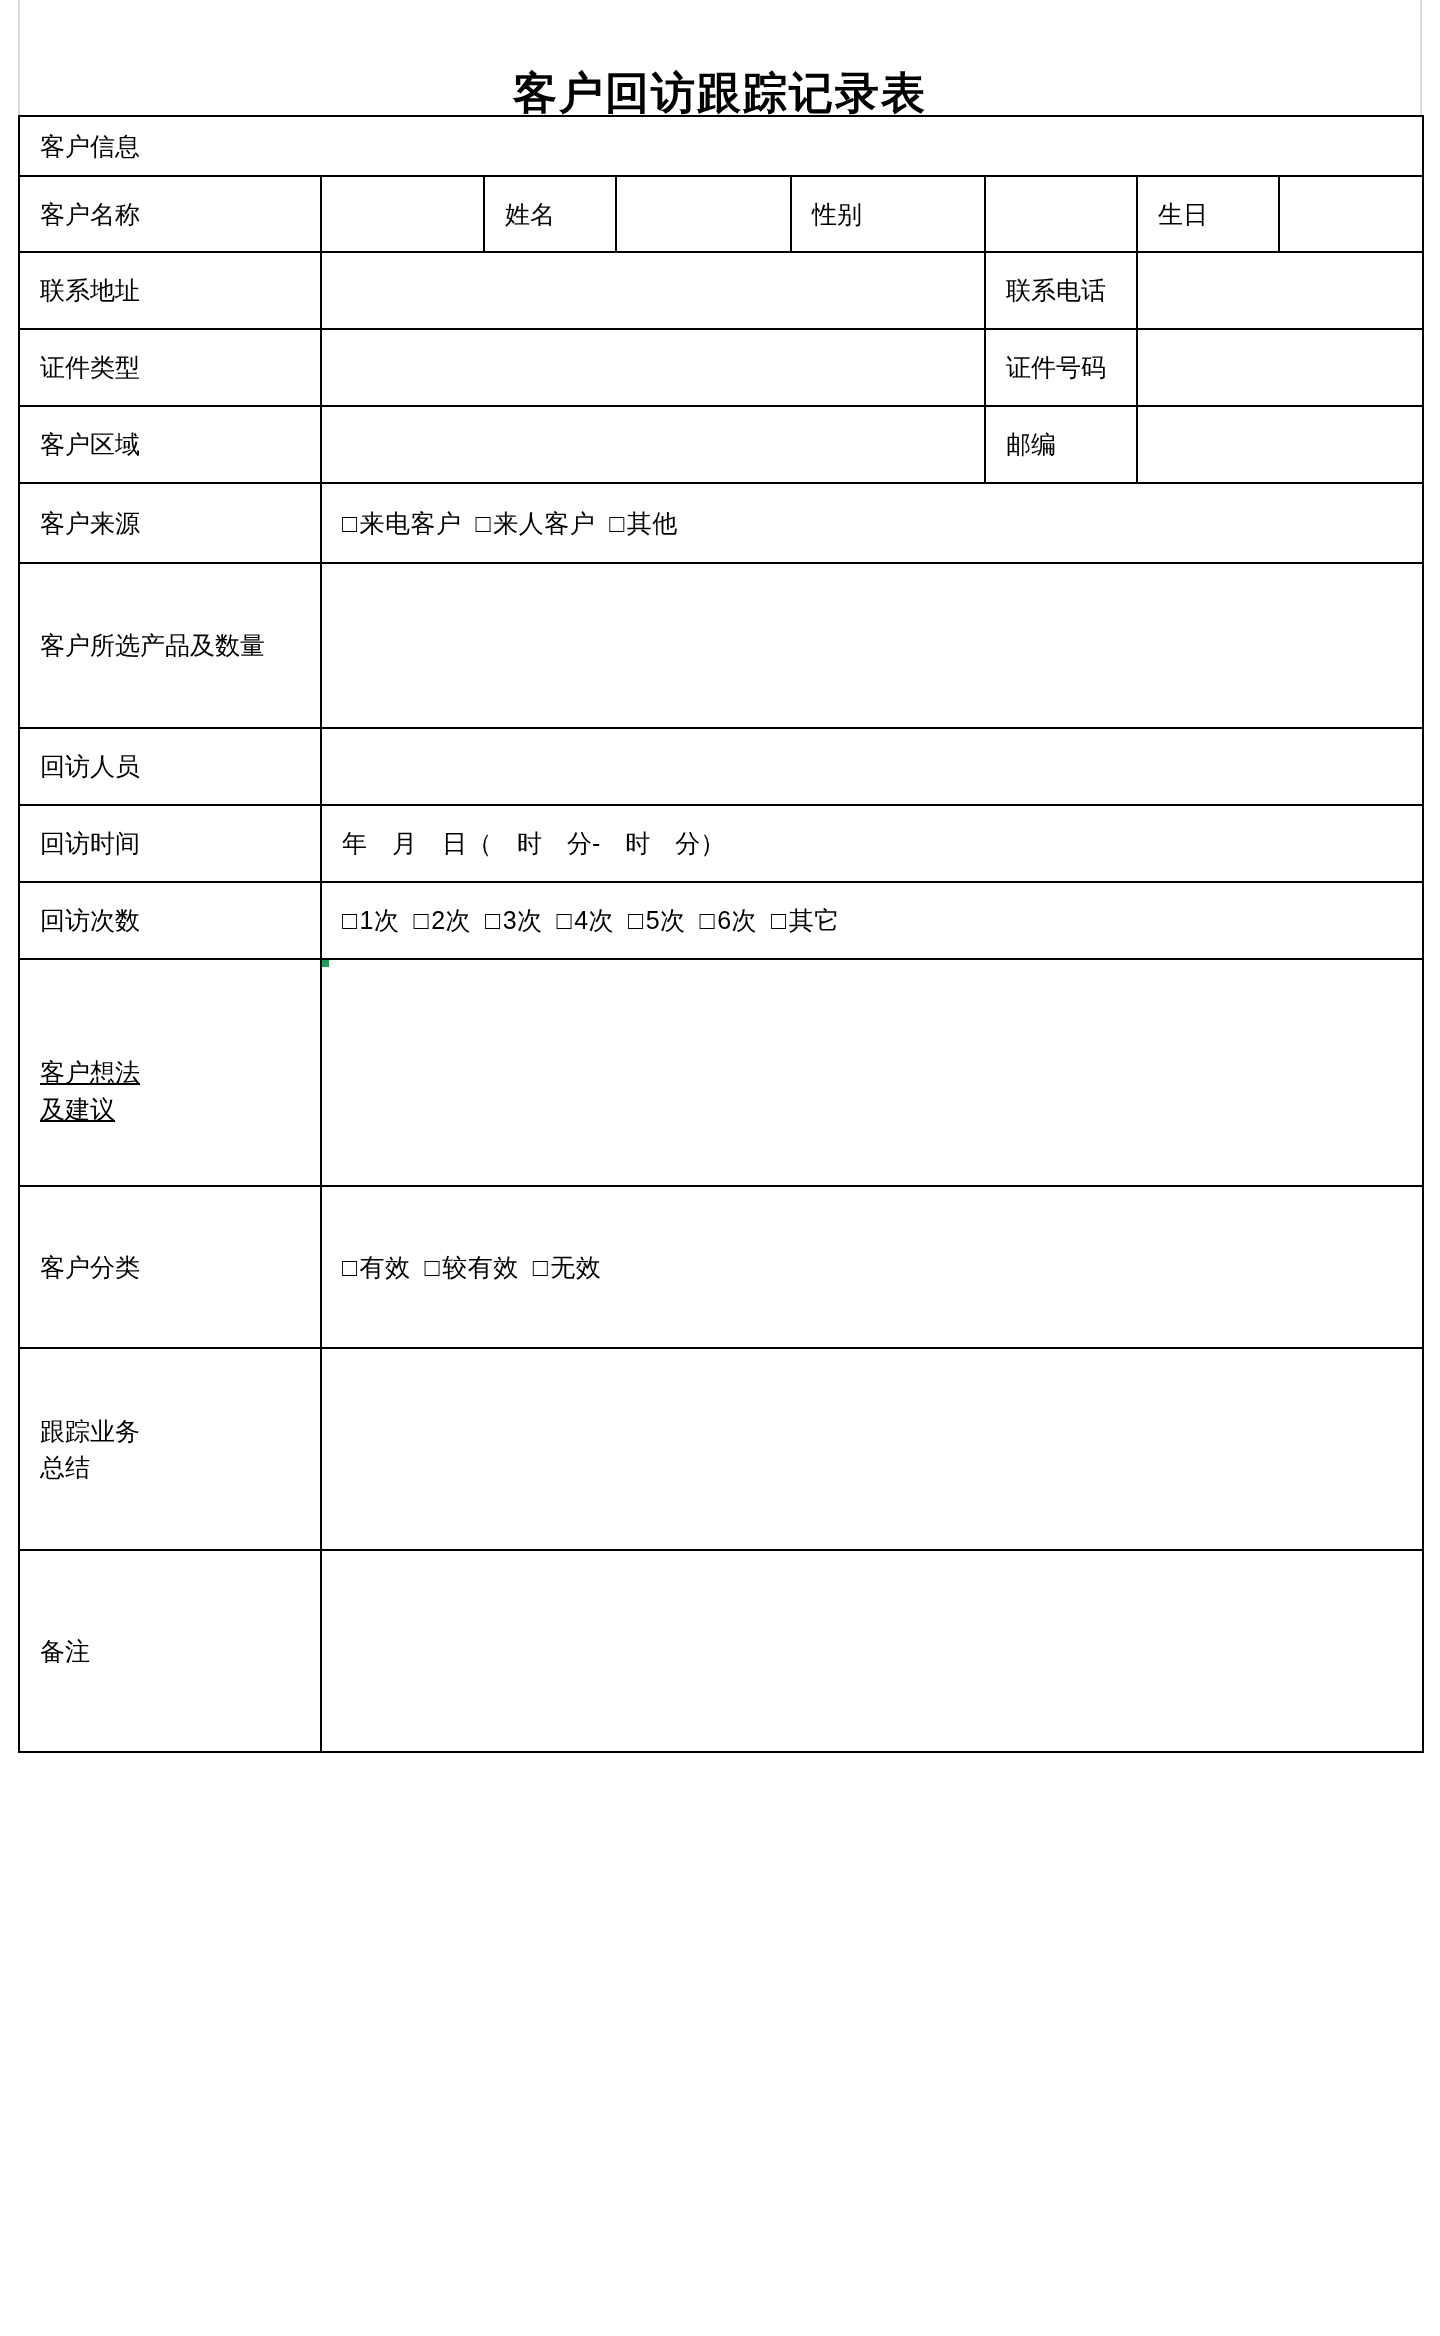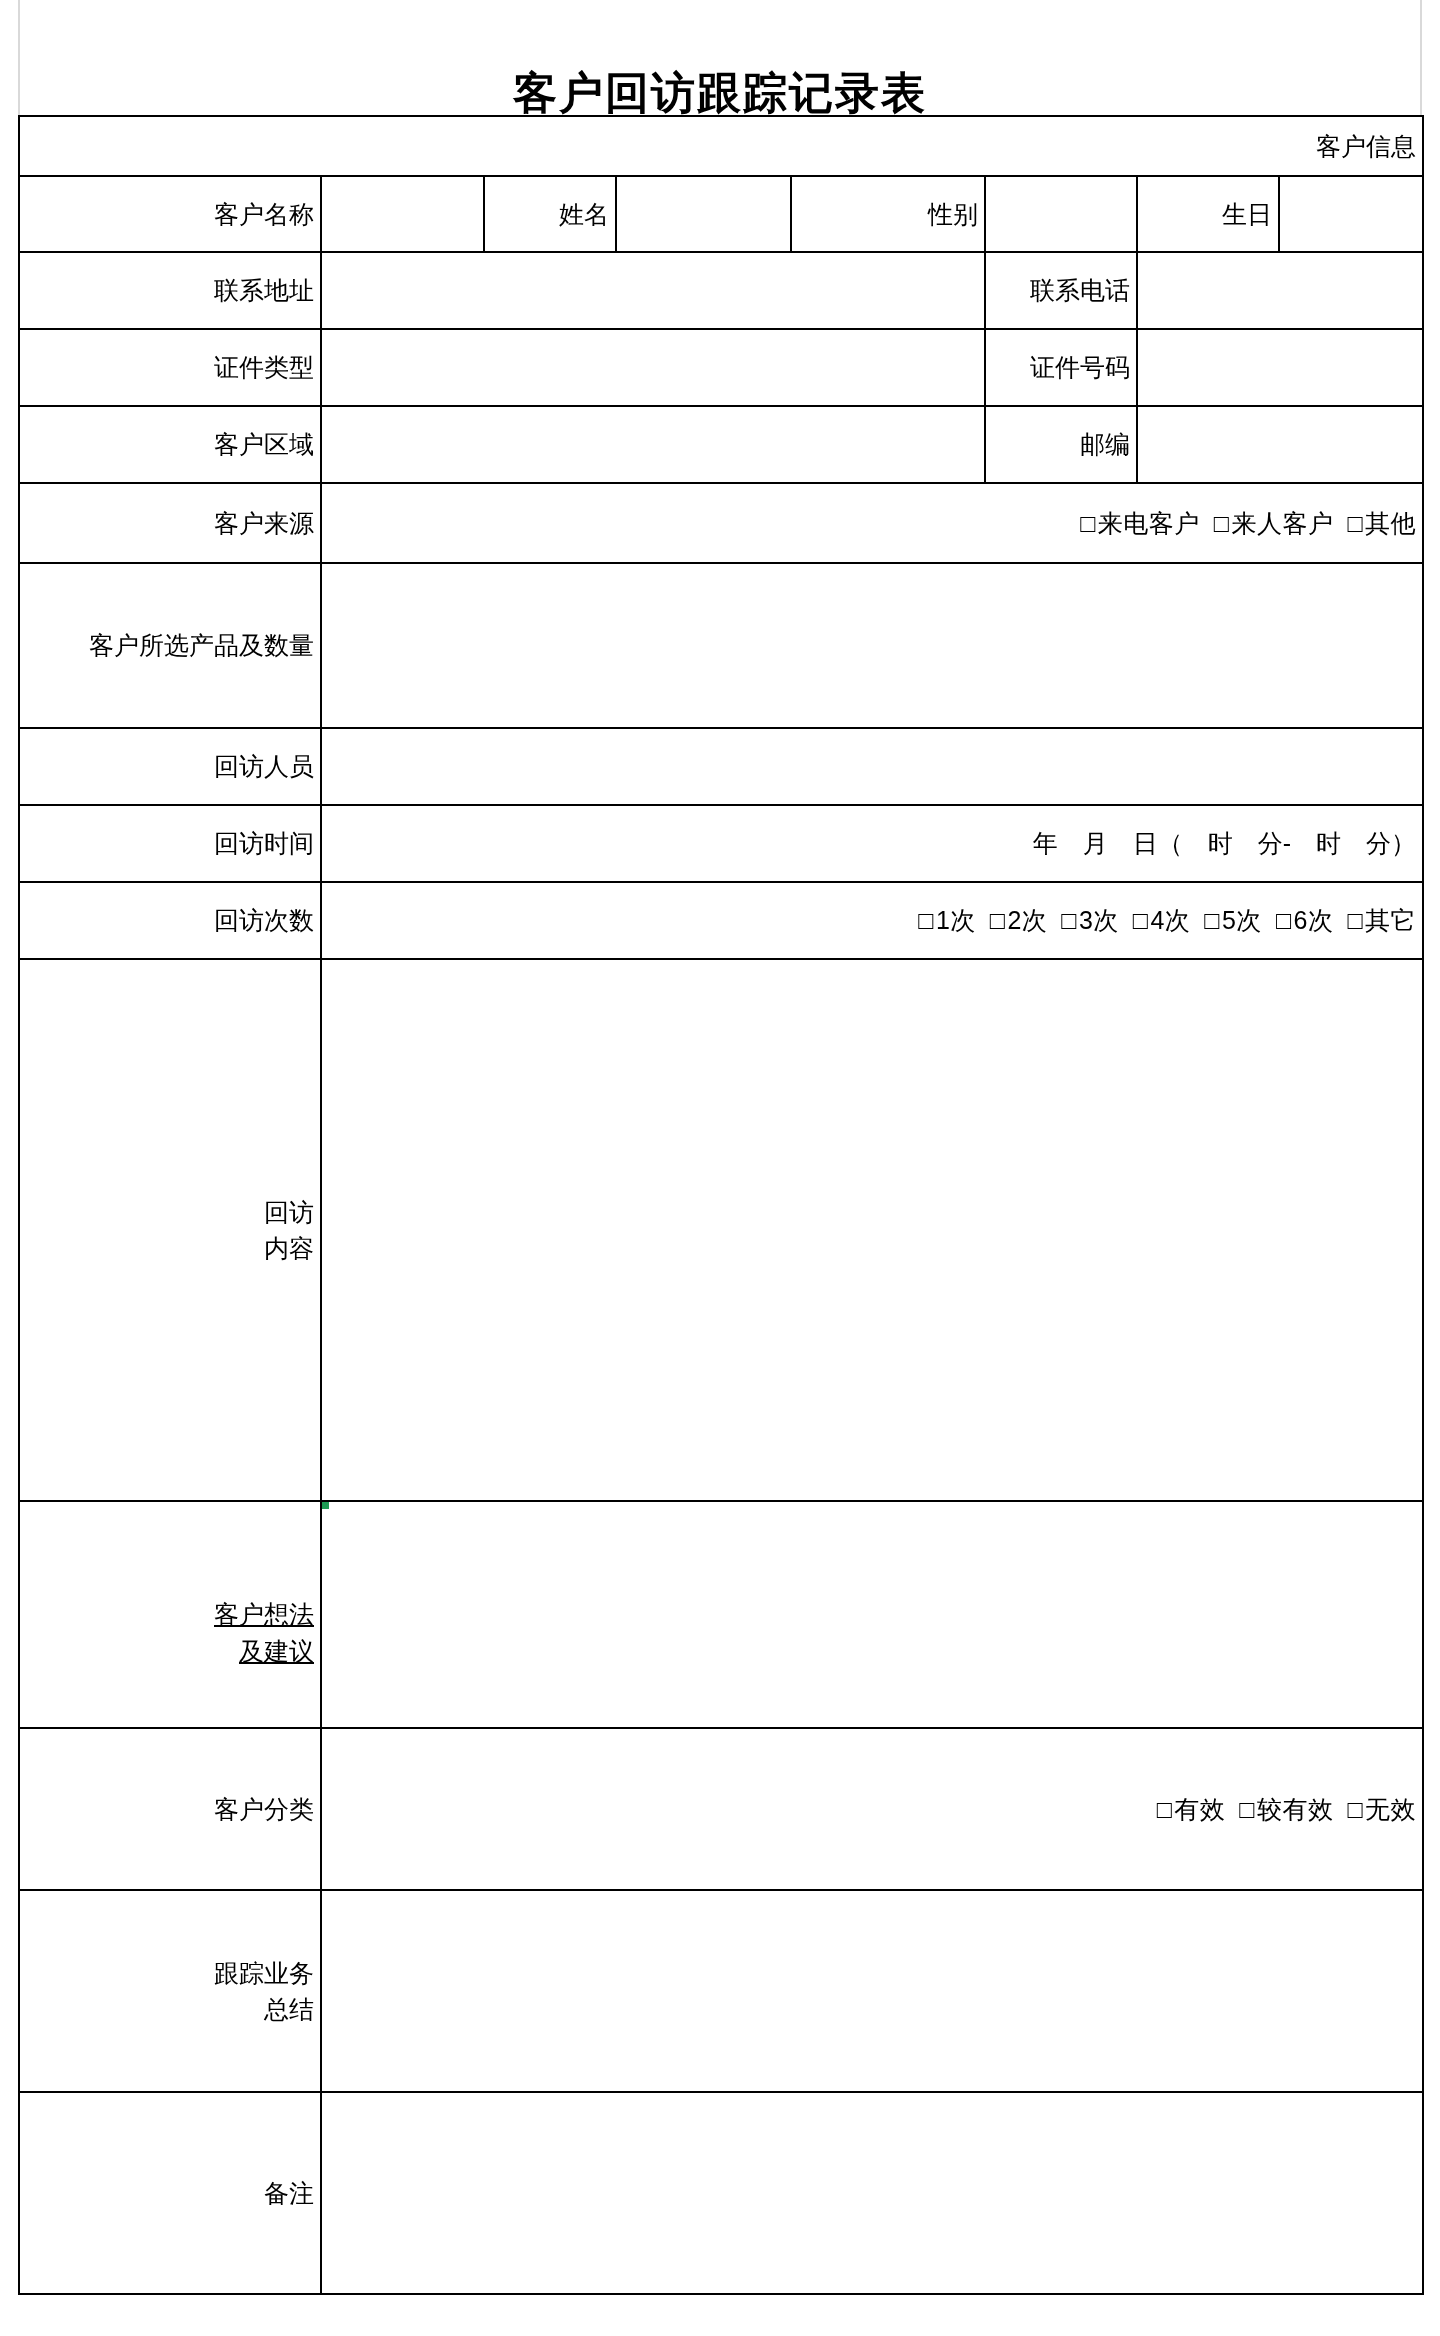--- a/index.html
+++ b/index.html
@@ -43,22 +43,22 @@
   
   table.form {
     border-collapse: collapse;
     table-layout: fixed;
     width: 1404px;
     margin: 0 18px;
     background: #fff;
   }
   table.form td {
     border: 2px solid #000000;
-    padding: 0 6px;
-    text-align: right;
+    padding: 0 20px;
+    text-align: left;
     vertical-align: middle;
     font-size: 25px;
     line-height: 1.45;
     font-weight: normal;
     overflow: hidden;
   }
   td.blank {
     
   }
   .section-head {
@@ -172,25 +172,20 @@
     <tr>
       <td style="height:75px;">回访时间</td>
       <td class="datetime" colspan="7">年　月　日（　时　分-　时　分）</td>
     </tr>
 
     <tr>
       <td style="height:75px;">回访次数</td>
       <td class="choices" colspan="7" id="visit-count-cell"><span class="choice-item"><span class="cb">□</span><span>1次</span></span><span class="choice-item"><span class="cb">□</span><span>2次</span></span><span class="choice-item"><span class="cb">□</span><span>3次</span></span><span class="choice-item"><span class="cb">□</span><span>4次</span></span><span class="choice-item"><span class="cb">□</span><span>5次</span></span><span class="choice-item"><span class="cb">□</span><span>6次</span></span><span class="choice-item"><span class="cb">□</span><span>其它</span></span></td>
     </tr>
 
-    <tr>
-      <td class="multi-line" style="height:540px;">回访
-内容</td>
-      <td class="blank" colspan="7"></td>
-    </tr>
 
     <tr>
       <td class="multi-line mark-host" style="height:225px;text-decoration:underline;">
         <span>客户想法
 及建议</span>
       </td>
       <td class="blank mark-host" colspan="7">
         <span class="green-mark" style="left:0;top:0;"></span>
       </td>
     </tr>

